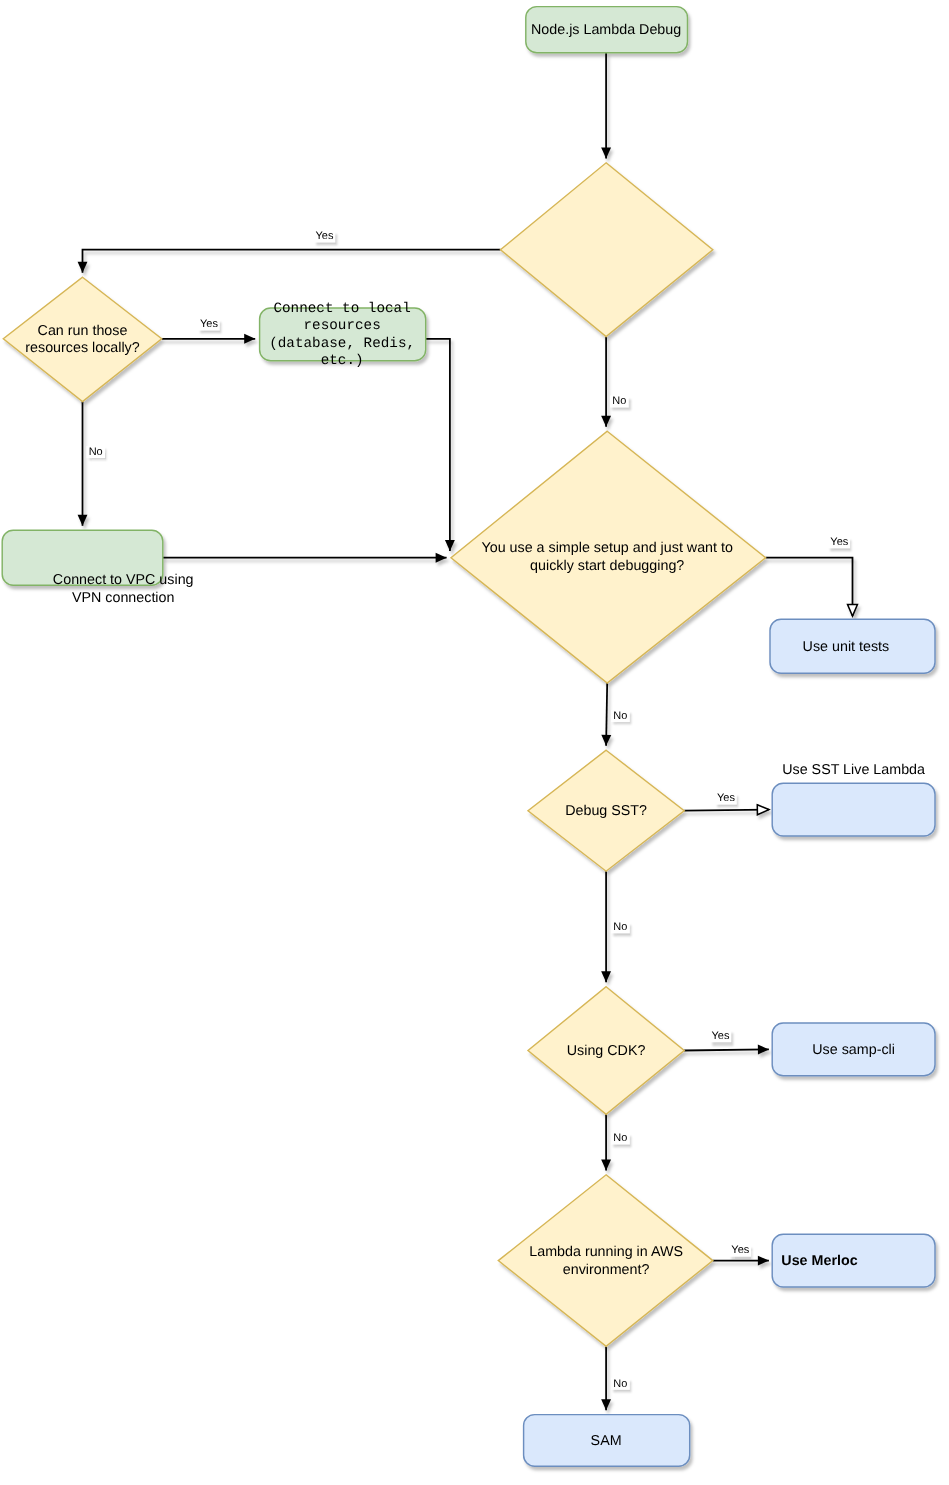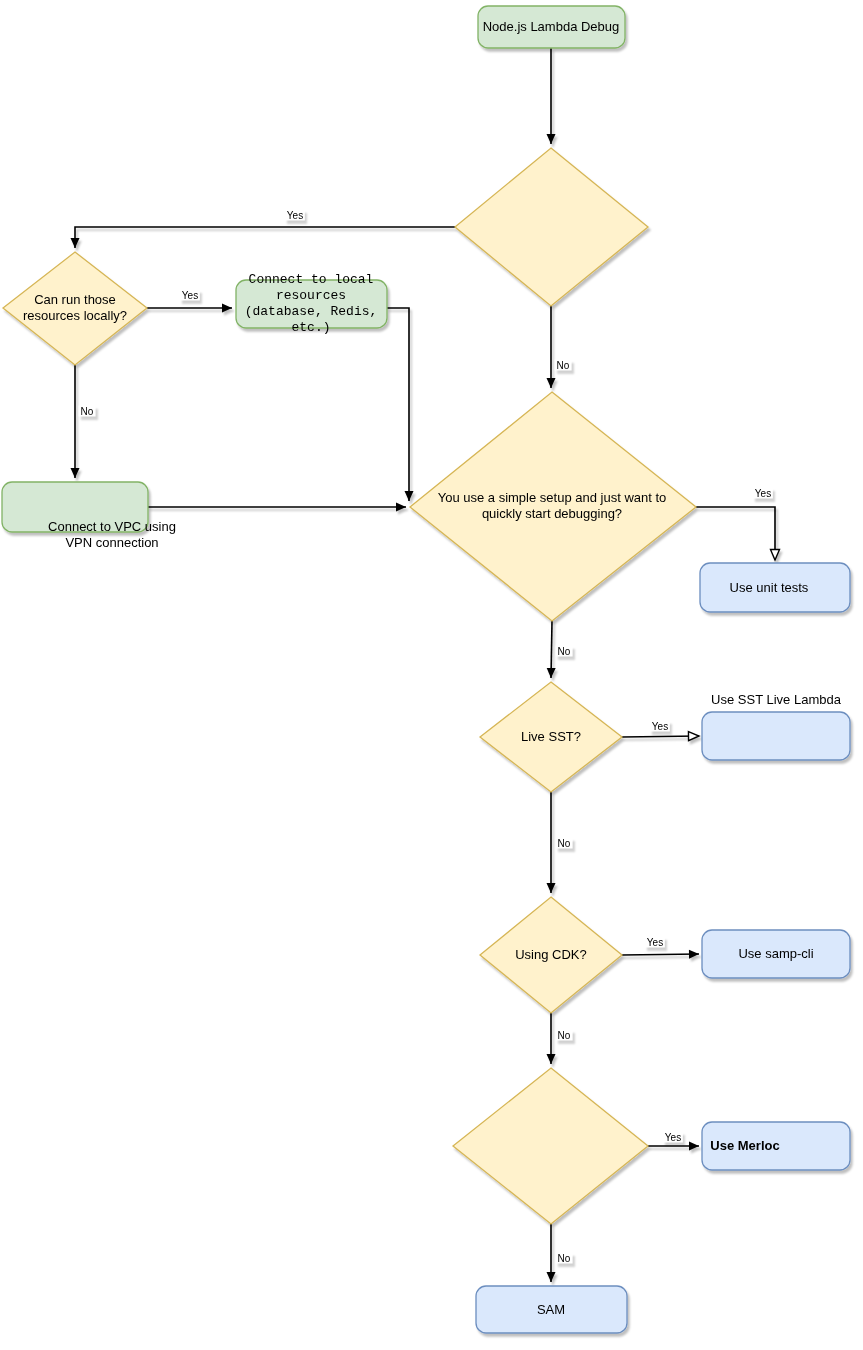--- a/index.html
+++ b/index.html
@@ -106,24 +106,25 @@
       <rect class="shape shape-result" x="476" y="1286" width="151" height="47" rx="10"></rect>
     </g>
   </svg>
 
   <div class="node-label" style="left:551px; top:27px; width:140px;">Node.js Lambda Debug</div>
   <div class="node-label" style="left:75px; top:308px; width:125px;">Can run those resources locally?</div>
   <div class="node-label" style="left:311px; top:304px; width:150px;font-family:Liberation Mono, monospace;">Connect to local resources (database, Redis, etc.)</div>
   <div class="node-label" style="left:75px; top:535px; width:140px;margin-left:37px;">Connect to VPC using VPN connection</div>
   <div class="node-label" style="left:552px; top:506px; width:260px;">You use a simple setup and just want to quickly start debugging?</div>
   <div class="node-label" style="left:769px; top:588px; width:140px;">Use unit tests</div>
-  <div class="node-label" style="left:551px; top:737px; width:120px;">Live SST?</div>
+  <div class="node-label" style="left:551px; top:737px; width:120px;">Debug SST?</div>
   <div class="node-label" style="left:776px; top:700px; width:146px;">Use SST Live Lambda</div>
   <div class="node-label" style="left:551px; top:955px; width:120px;text-align:center;">Using CDK?</div>
   <div class="node-label" style="left:776px; top:954px; width:140px;">Use samp-cli</div>
+  <div class="node-label" style="left:551px; top:1146px; width:170px;">Lambda running in AWS environment?</div>
   <div class="node-label" style="left:745px; top:1146px; width:140px;font-weight:bold;">Use Merloc</div>
   <div class="node-label" style="left:551px; top:1310px; width:140px;">SAM</div>
 
   <div class="edge-label" style="left:295px; top:215px;">Yes</div>
   <div class="edge-label" style="left:563px; top:365px;">No</div>
   <div class="edge-label" style="left:190px; top:295px;">Yes</div>
   <div class="edge-label" style="left:87px; top:411px;">No</div>
   <div class="edge-label" style="left:763px; top:493px;">Yes</div>
   <div class="edge-label" style="left:564px; top:651px;">No</div>
   <div class="edge-label" style="left:660px; top:726px;">Yes</div>

